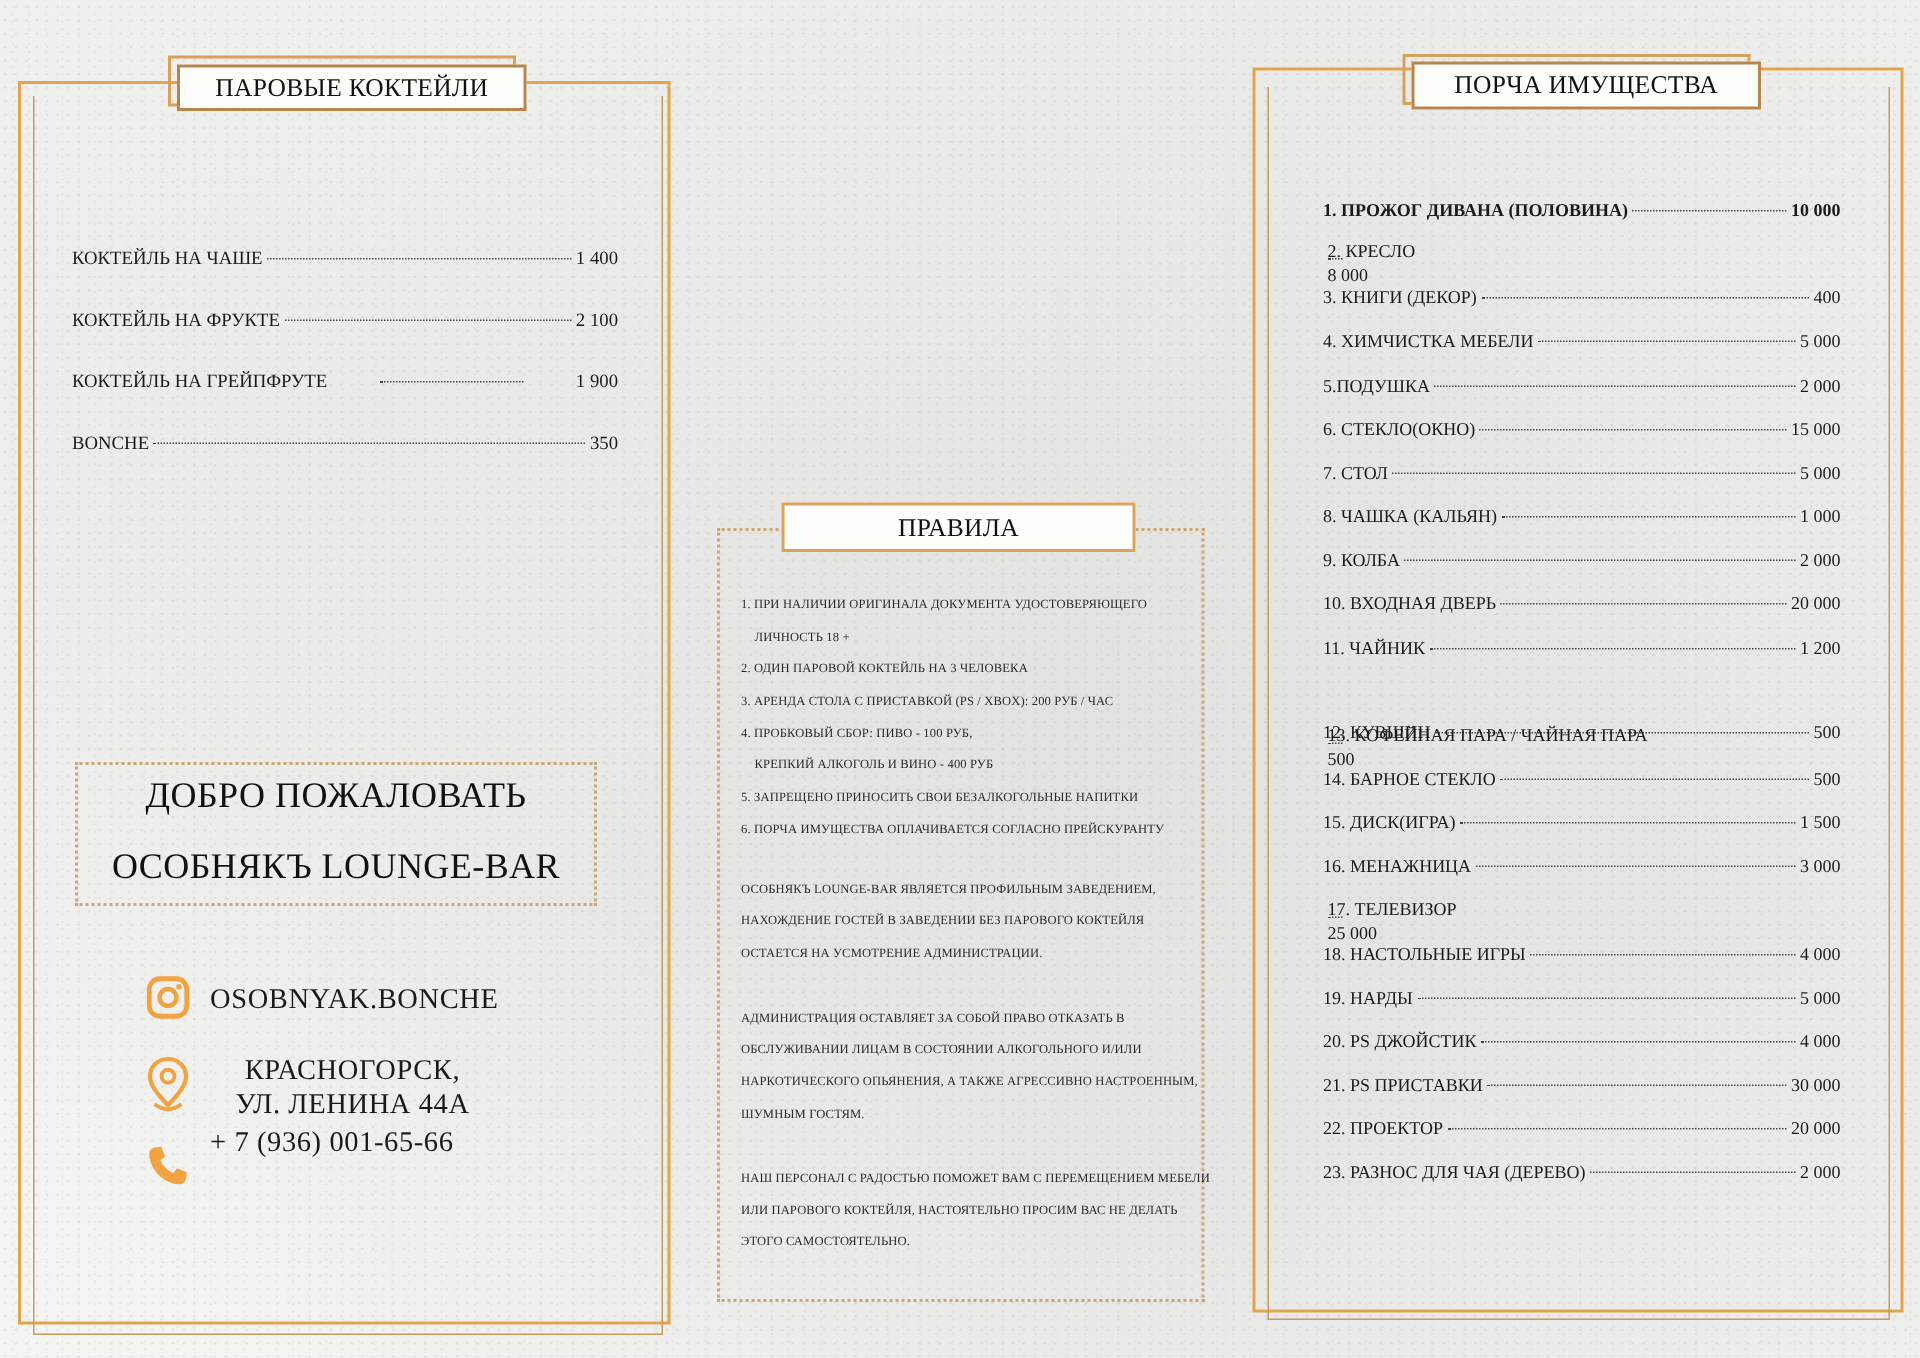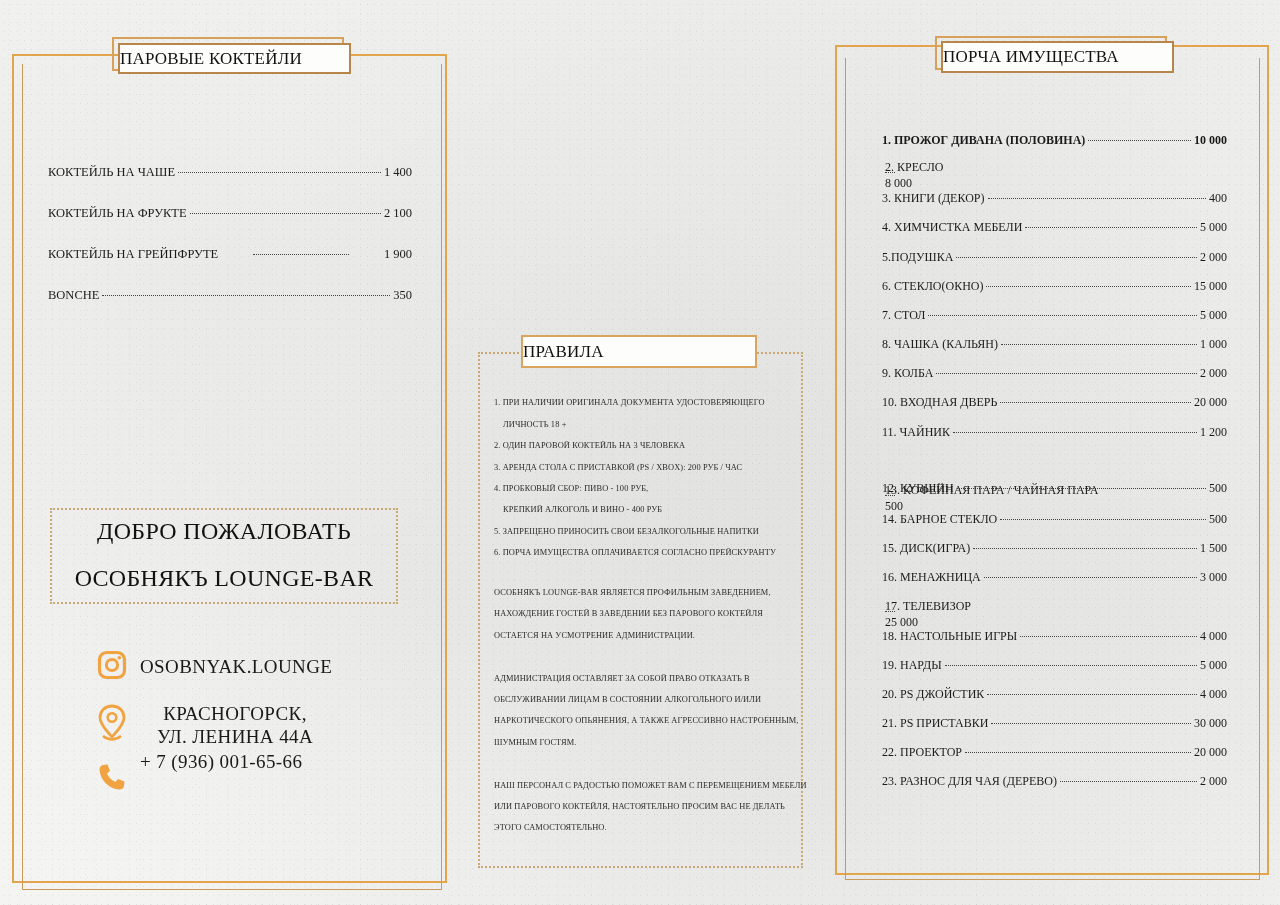--- a/index.html
+++ b/index.html
@@ -28,21 +28,21 @@
 
   
   .frame { position: absolute; border: 2px solid #e2a54c; }
   .frame.inner { border: 1.5px solid #c89a5c; }
 
   
   .title-box {
     position: absolute;
     border: 2px solid #b8864a;
     background: #fdfdfc;
-    display: flex; align-items: center; justify-content: flex-start;
+    display: flex; align-items: center; justify-content: center;
     font-family: "Liberation Serif", "DejaVu Serif", serif;
     font-size: 17px; letter-spacing: 0.2px; color: #111;
   }
   .title-box-back {
     position: absolute;
     border: 2px solid #d8a15a;
   }
 
   
   .price-row {
@@ -139,21 +139,21 @@
   <div class="welcome-line" style="top:518px;">ДОБРО ПОЖАЛОВАТЬ</div>
   <div class="welcome-line" style="top:565px;">ОСОБНЯКЪ LOUNGE-BAR</div>
 
   <span class="contact-icon" style="left:97px; top:650px;">
     <svg width="30" height="30" viewBox="0 0 30 30">
       <rect x="2.5" y="2.5" width="25" height="25" rx="7" fill="none" stroke="#f2a341" stroke-width="3.2"></rect>
       <circle cx="15" cy="15" r="5.6" fill="none" stroke="#f2a341" stroke-width="3"></circle>
       <circle cx="22.3" cy="7.8" r="1.8" fill="#f2a341"></circle>
     </svg>
   </span>
-  <div class="contact-text" style="left:140px; top:655px; width:180px; text-align:left;">OSOBNYAK.LOUNGE</div>
+  <div class="contact-text" style="left:140px; top:655px; width:180px; text-align:left;">OSOBNYAK.BONCHE</div>
 
   <span class="contact-icon" style="left:96px; top:703px; width:32px; height:40px;">
     <svg width="32" height="40" viewBox="0 0 32 40">
       <path d="M16 3 C9 3 4 8 4 14.5 C4 22 12 29 16 34 C20 29 28 22 28 14.5 C28 8 23 3 16 3 Z" fill="none" stroke="#f2a341" stroke-width="2.8"></path>
       <circle cx="16" cy="14.5" r="4.3" fill="none" stroke="#f2a341" stroke-width="2.6"></circle>
       <path d="M7 33 Q16 40 25 33" fill="none" stroke="#f2a341" stroke-width="2.6"></path>
     </svg>
   </span>
   <div class="contact-text" style="left:140px; top:702px; width:190px;">КРАСНОГОРСК,</div>
   <div class="contact-text" style="left:140px; top:725px; width:190px;">УЛ. ЛЕНИНА 44А</div>

